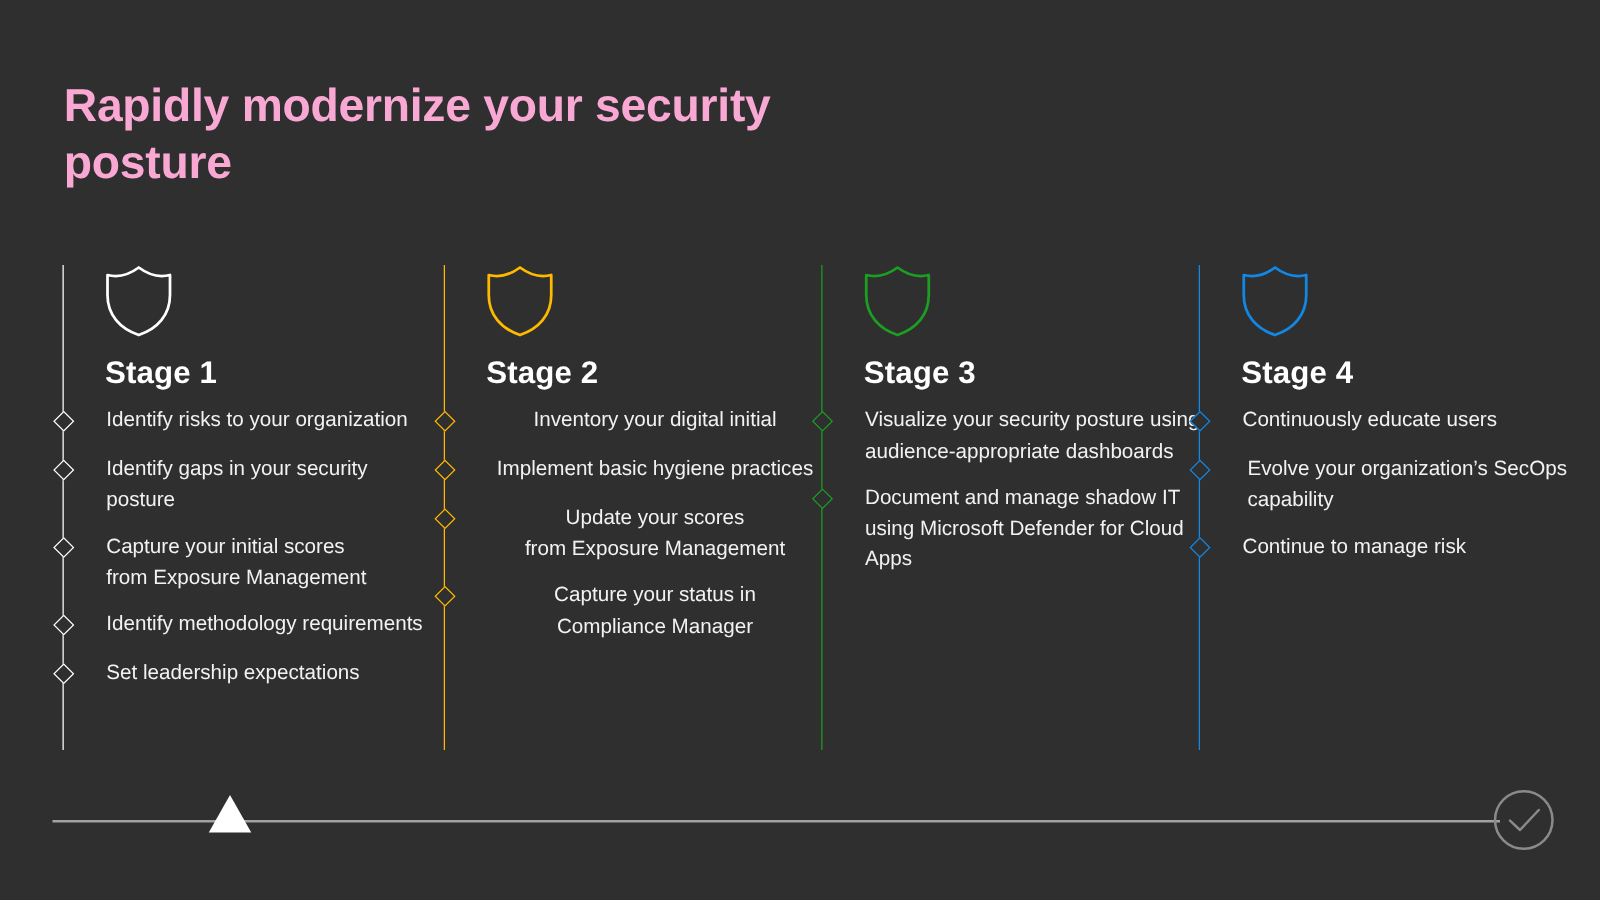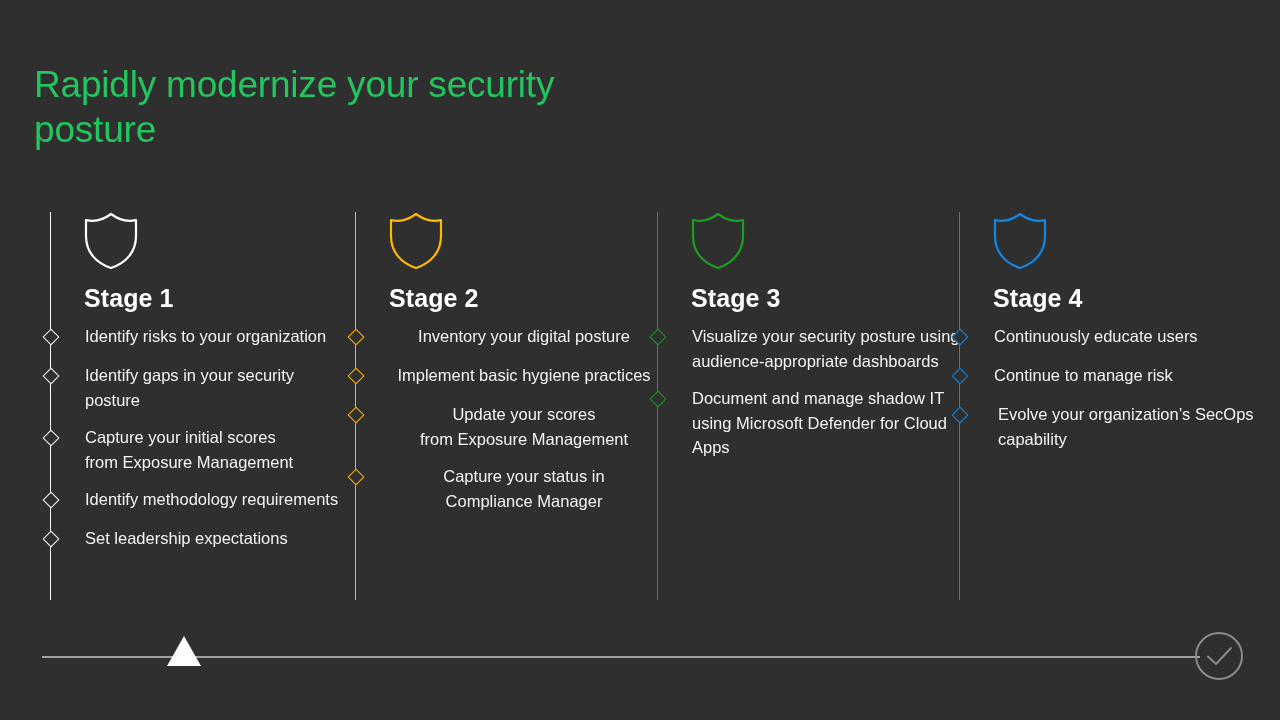--- a/index.html
+++ b/index.html
@@ -12,27 +12,27 @@
     background: #2f2f2f;
     font-family: "Liberation Sans", sans-serif;
     overflow: hidden;
     position: relative;
     -webkit-font-smoothing: antialiased;
   }
 
   
   .slide-title {
     position: absolute;
-    left: 34px;
+    left: 51px;
     top: 62px;
     width: 640px;
     font-size: 37px;
     line-height: 45px;
-    font-weight: 400;
-    color: #22c55e;
+    font-weight: 700;
+    color: #f9a8d4;
     letter-spacing: -0.2px;
   }
 
   
   .stages {
     position: absolute;
     left: 0;
     top: 200px;
     width: 1280px;
     height: 400px;
@@ -199,21 +199,21 @@
       <svg viewBox="0 0 56 58" fill="none">
         <path d="M3 8 C11 10 20 8 28 2 C36 8 45 10 53 8 L53 24 C53 40 43 51 28 56 C13 51 3 40 3 24 Z" stroke="currentColor" stroke-width="2.2" stroke-linejoin="round" fill="none"></path>
       </svg>
     </div>
     <div class="stage-heading">Stage 2</div>
     <div class="bullets">
       <div class="bullet">
         <span class="bullet-marker" style="color: rgb(255, 185, 0);">
             <i></i>
           </span>
-        <span class="bullet-text">Inventory your digital posture</span>
+        <span class="bullet-text">Inventory your digital initial</span>
       </div>
       <div class="bullet">
         <span class="bullet-marker" style="color: rgb(255, 185, 0);">
             <i></i>
           </span>
         <span class="bullet-text">Implement basic hygiene practices</span>
       </div>
       <div class="bullet">
         <span class="bullet-marker" style="color: rgb(255, 185, 0);">
             <i></i>
@@ -263,31 +263,31 @@
       </svg>
     </div>
     <div class="stage-heading">Stage 4</div>
     <div class="bullets">
       <div class="bullet">
         <span class="bullet-marker" style="color: rgb(18, 136, 230);">
             <i></i>
           </span>
         <span class="bullet-text">Continuously educate users</span>
       </div>
-      <div class="bullet">
-        <span class="bullet-marker" style="color: rgb(18, 136, 230);">
-            <i></i>
-          </span>
-        <span class="bullet-text">Continue to manage risk</span>
-      </div>
       <div class="bullet indented">
         <span class="bullet-marker" style="color: rgb(18, 136, 230);">
             <i></i>
           </span>
         <span class="bullet-text">Evolve your organization’s SecOps capability</span>
+      </div>
+      <div class="bullet">
+        <span class="bullet-marker" style="color: rgb(18, 136, 230);">
+            <i></i>
+          </span>
+        <span class="bullet-text">Continue to manage risk</span>
       </div>
     </div>
   </div>
 
 </div>
 
 <div class="progress">
   <div class="progress-line" style="background: rgb(162, 162, 162);"></div>
   <div class="progress-marker"></div>
   <div class="progress-end">

